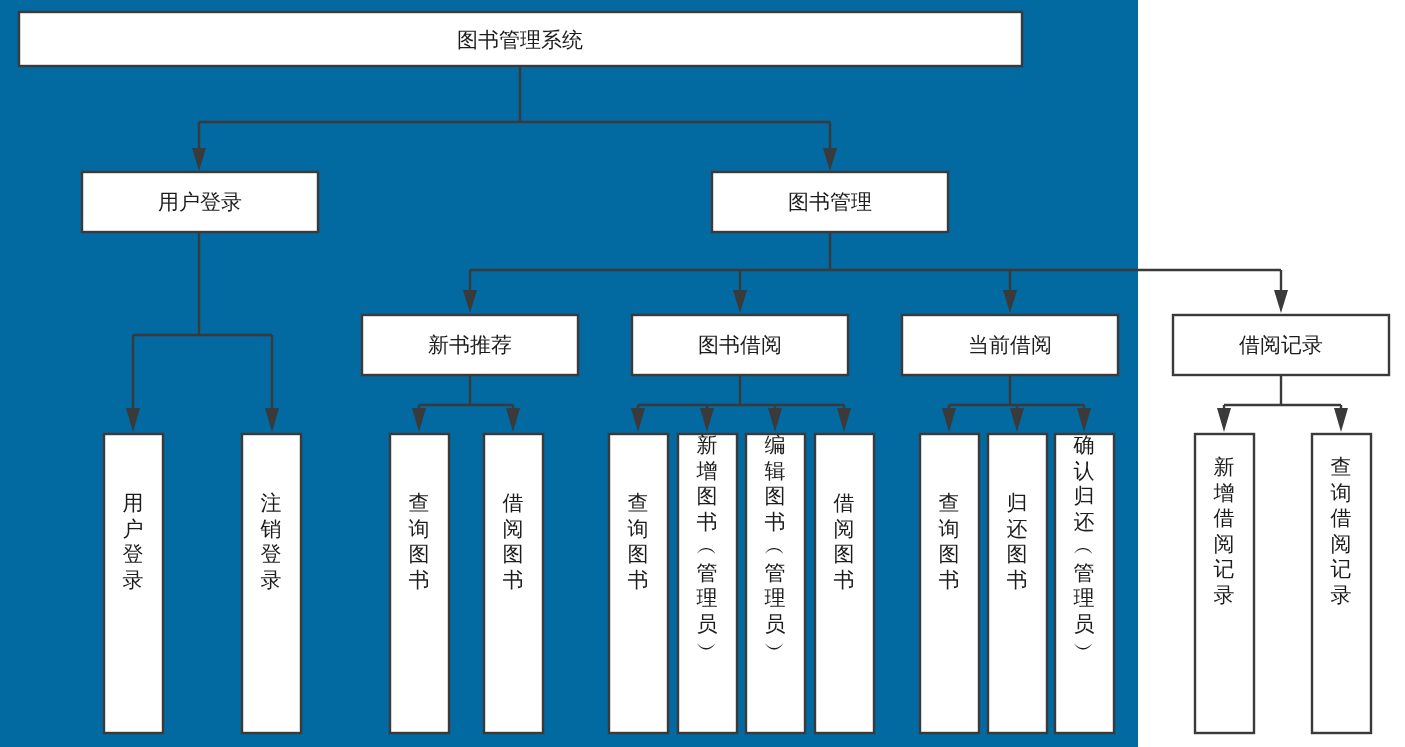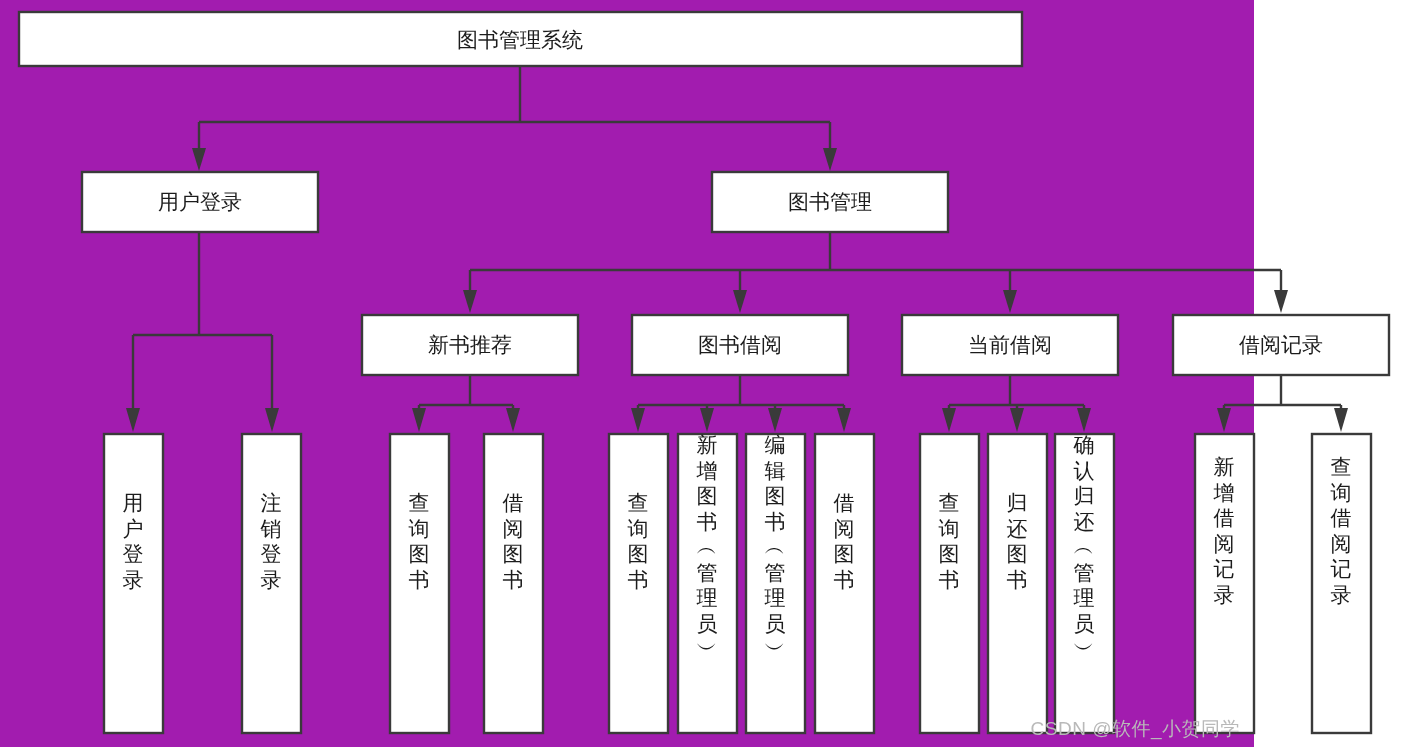--- a/index.html
+++ b/index.html
@@ -8,23 +8,23 @@
     background: #ffffff;
   }
   body {
     width: 1405px;
     height: 747px;
     font-family: "Liberation Sans", "DejaVu Sans", sans-serif;
     overflow: hidden;
   }
   #diagram-root {
     position: relative;
-    width: 1254px;
+    width: 1138px;
     height: 747px;
-    background: #a21caf;
+    background: #0369a1;
   }
   svg.diagram-svg {
     position: absolute;
     left: 0;
     top: 0;
     width: 1405px;
     height: 747px;
   }
   .node-box {
     fill: #ffffff;
@@ -229,14 +229,13 @@
       <rect class="node-box" x="1195" y="434" width="59" height="299"></rect>
       <text class="node-label-v vtext" x="1224" y="474"><tspan x="1224" dy="0">新</tspan><tspan x="1224" dy="25.5">增</tspan><tspan x="1224" dy="25.5">借</tspan><tspan x="1224" dy="25.5">阅</tspan><tspan x="1224" dy="25.5">记</tspan><tspan x="1224" dy="25.5">录</tspan></text>
     </g>
 
     <g>
       <rect class="node-box" x="1312" y="434" width="59" height="299"></rect>
       <text class="node-label-v vtext" x="1341" y="474"><tspan x="1341" dy="0">查</tspan><tspan x="1341" dy="25.5">询</tspan><tspan x="1341" dy="25.5">借</tspan><tspan x="1341" dy="25.5">阅</tspan><tspan x="1341" dy="25.5">记</tspan><tspan x="1341" dy="25.5">录</tspan></text>
     </g>
   </svg>
 
-  <div class="watermark-text">CSDN @软件_小贺同学</div>
 </div>
 
 </body></html>

